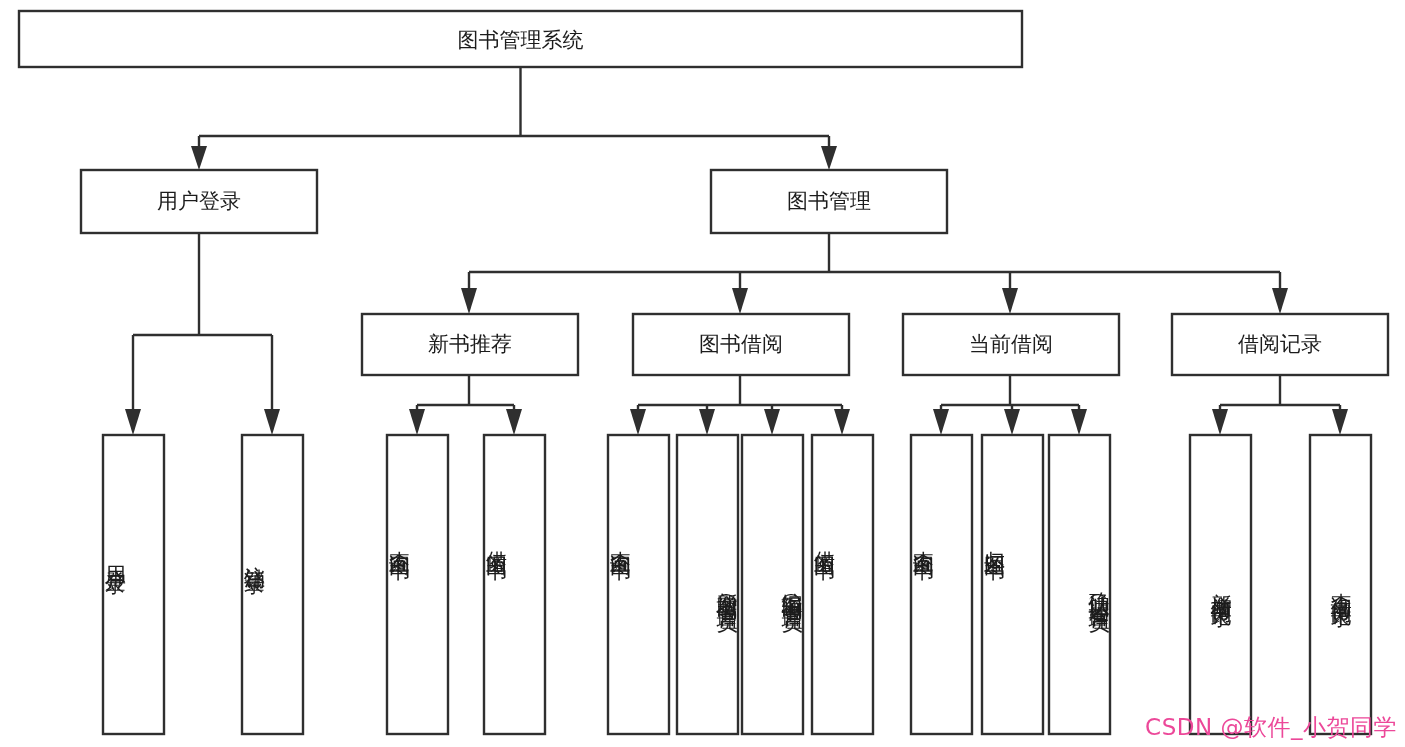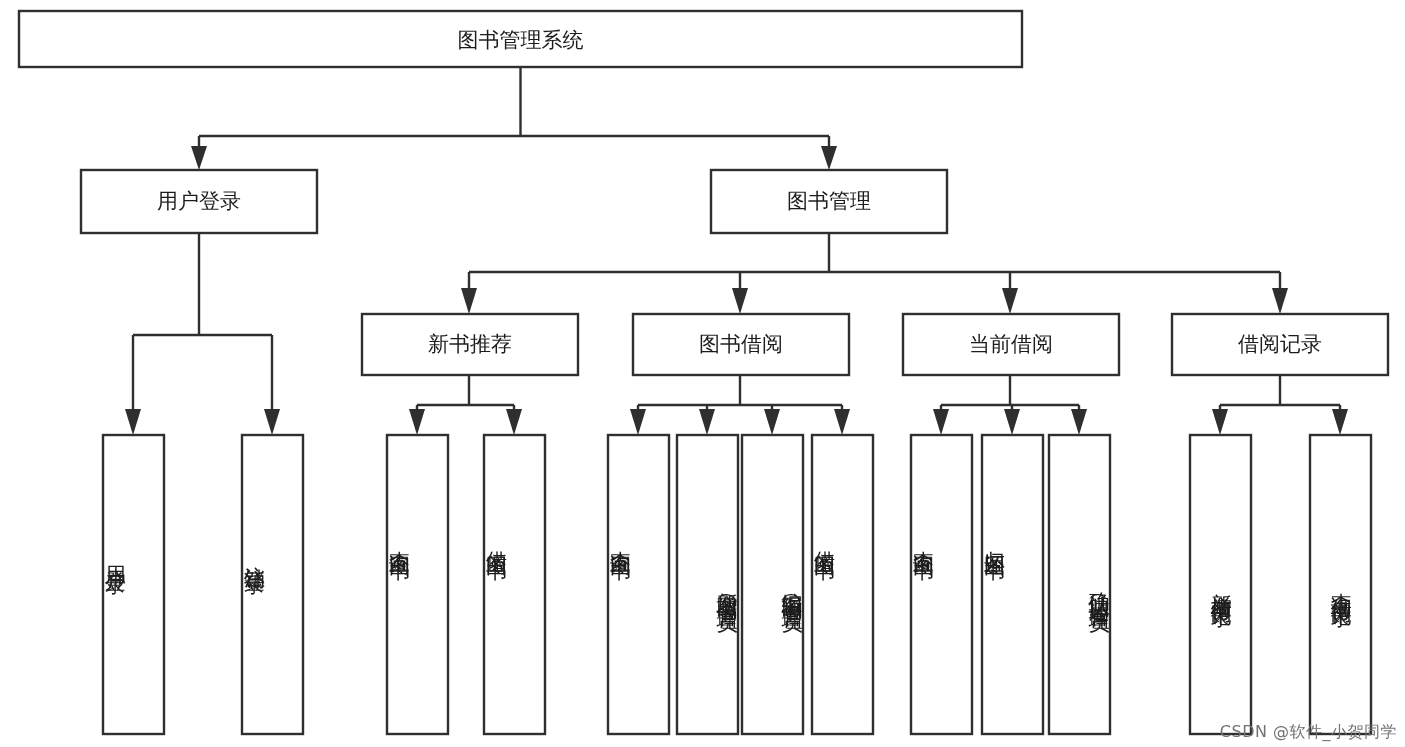--- a/index.html
+++ b/index.html
@@ -60,22 +60,22 @@
     color: #1c1c1c;
     white-space: nowrap;
     text-align: center;
     pointer-events: none;
   }
   #watermark {
     position: absolute;
     right: 8px;
     bottom: 4px;
     font-family: "DejaVu Sans", "Liberation Sans", sans-serif;
-    font-size: 16px;
-    color: #737373;
+    font-size: 23px;
+    color: #ec4899;
     letter-spacing: 0.5px;
     white-space: nowrap;
   }
 </style>
 </head>
 <body>
 
 <div id="diagram-root">
 
   <svg id="flowchart" viewBox="0 0 1405 747">

